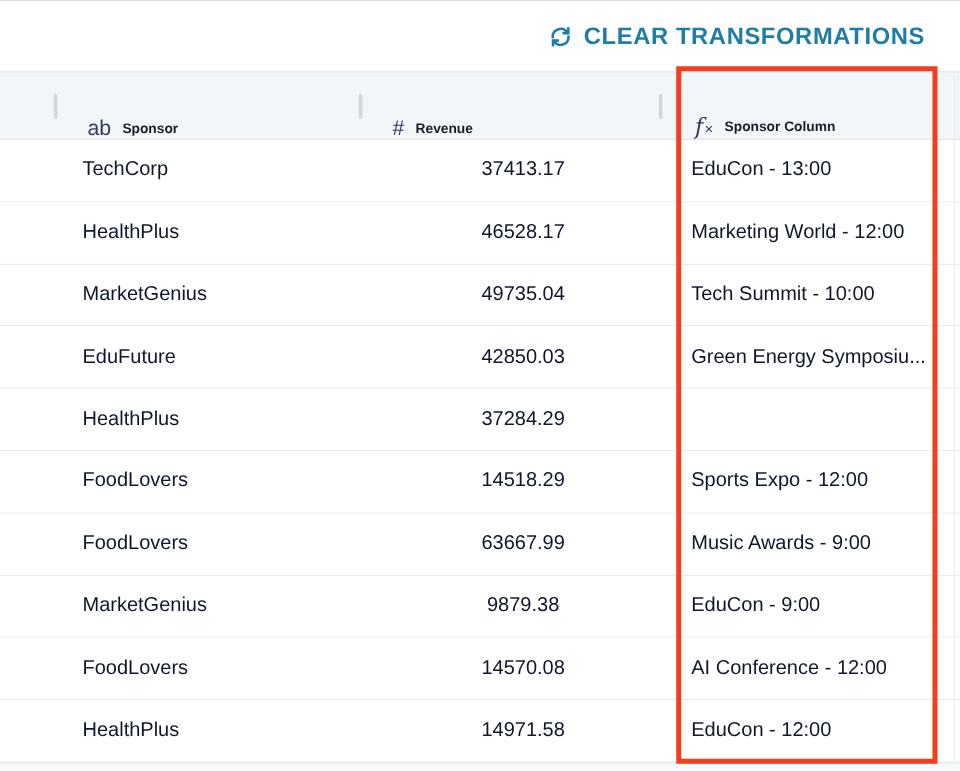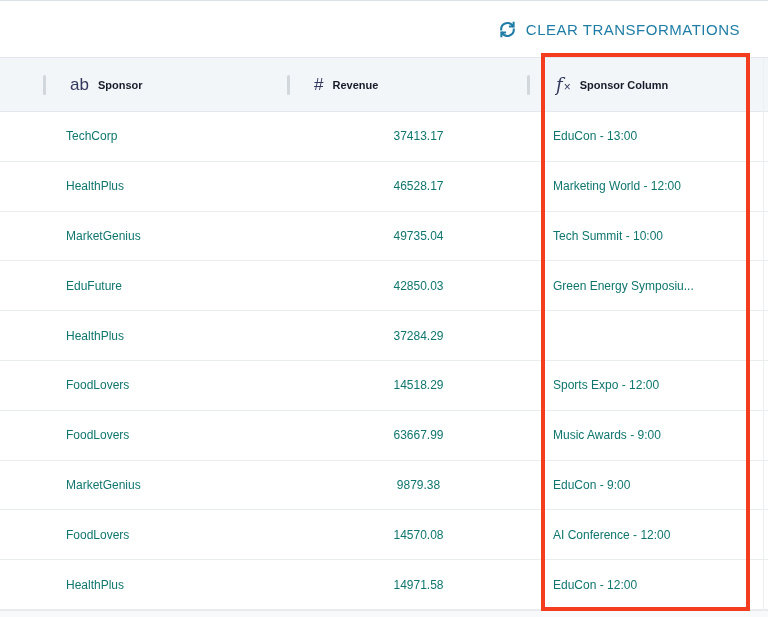--- a/index.html
+++ b/index.html
@@ -25,36 +25,36 @@
   }
   .clear-btn{
     display:flex;
     align-items:center;
     gap:9px;
     background:none;
     border:none;
     cursor:pointer;
     color:#1e7ca6;
     font-family:inherit;
-    font-size:15px;
-    font-weight:normal;
+    font-size:19px;
+    font-weight:bold;
     letter-spacing:0.5px;
     line-height:1;
   }
   .clear-btn svg{ display:block; }
 
   
   .header-row{
     position:relative;
     height:55px;
     background:#f3f6f8;
     border-top:1px solid #e4e8ec;
     border-bottom:1px solid #e4e8ec;
     display:flex;
-    align-items:center;
+    align-items:flex-end;
   }
   .h-cell{
     display:flex;
     align-items:center;
     cursor:pointer;
   }
   .h-cell.c1{ width:287px; padding-left:70px; }
   .h-cell.c2{ width:240px; padding-left:27px; }
   .h-cell.c3{ flex:1;      padding-left:29px; }
   .type-icon{
@@ -88,22 +88,22 @@
   
   .rows{ background:#ffffff; }
   .row{
     display:flex;
     align-items:center;
     height:49.8px;
     border-bottom:1px solid #eaedf0;
     background:#ffffff;
   }
   .cell{
-    font-size:12px;
-    color:#0f766e;
+    font-size:16px;
+    color:#0f172a;
     white-space:nowrap;
     overflow:hidden;
   }
   .cell.c1{ width:287px; padding-left:66px; }
   .cell.c2{ width:240px; padding-left:23px;text-align:center; }
   .cell.c3{ flex:1;      padding-left:26px; padding-right:22px; }
 
   
   .footer-strip{
     height:7px;

